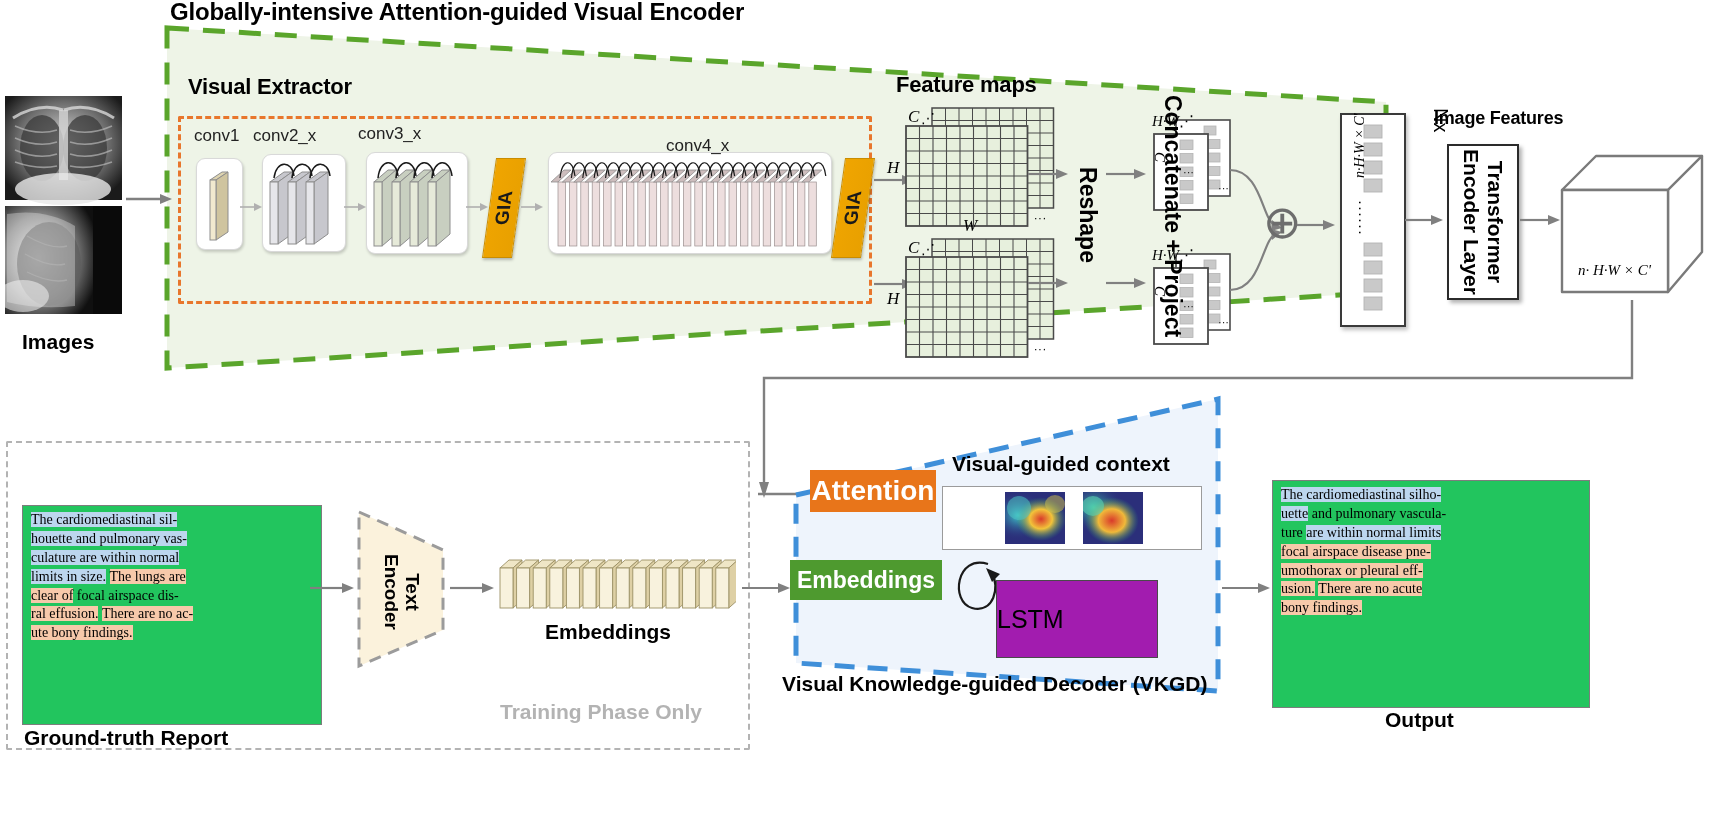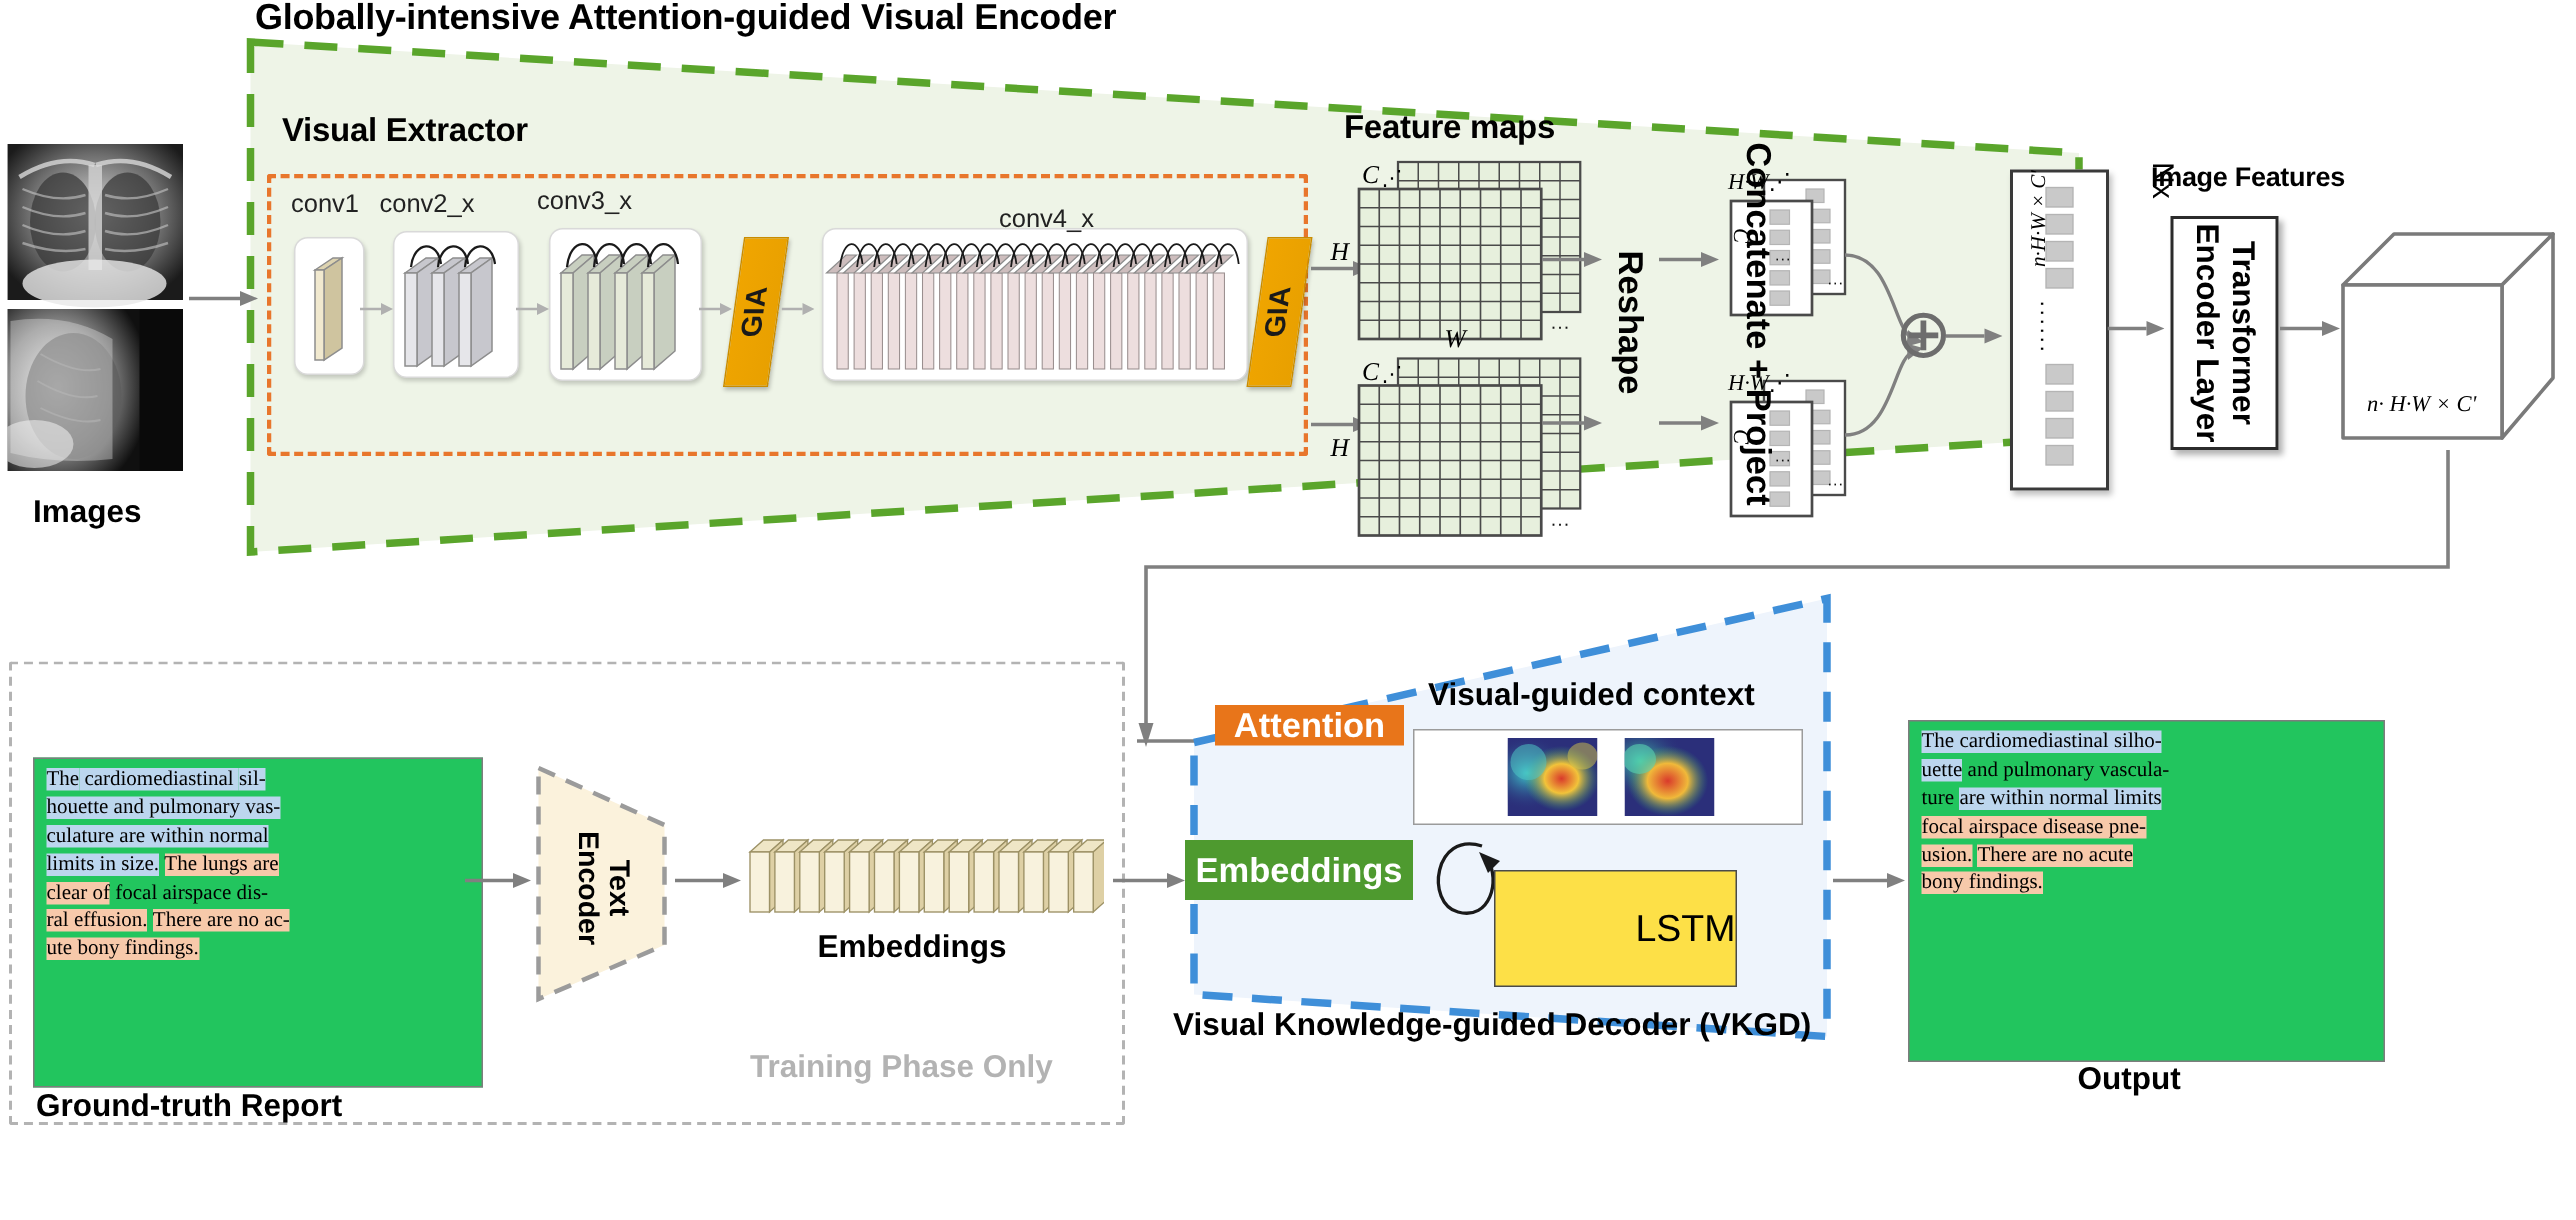--- a/index.html
+++ b/index.html
@@ -55,22 +55,22 @@
 
   
   #vkgd{left:792px;top:395px;width:430px;height:300px;}
 
   .tag{position:absolute;display:flex;align-items:center;justify-content:center;
        color:#fff;font-weight:bold;}
   .tag.att{background:#e8751a;}
   .tag.emb{background:#4e9a2f;}
 
   .ctxbox{position:absolute;background:#fff;border:1.5px solid #9b9b9b;}
-  .lstmbox{position:absolute;background:#fde047;border:1.8px solid #4a4a4a;
-     display:flex;align-items:center;justify-content:flex-end;}
+  .lstmbox{position:absolute;background:#a21caf;border:1.8px solid #4a4a4a;
+     display:flex;align-items:center;justify-content:flex-start;}
 
   .caption{position:absolute;font-weight:bold;}
 </style>
 </head>
 <body>
 
 <div class="abs" id="enc-region">
   <svg width="1227" height="348" viewBox="0 0 1227 348">
     <polygon points="4,4 1223,78 1223,268 4,344" fill="#eef4e7" stroke="#5aa52b" stroke-width="5" stroke-dasharray="22 14" stroke-linejoin="miter"></polygon>
   </svg>
@@ -726,21 +726,21 @@
     </svg>
 </div>
 
 <div class="abs" id="vkgd">
   <svg width="430" height="300" viewBox="0 0 430 300">
     <polygon points="4,100 426,4 426,296 4,268" fill="#eef4fc" stroke="#3f8fd9" stroke-width="5" stroke-dasharray="20 13"></polygon>
   </svg>
 </div>
 <div class="abs caption" style="left:782px;top:672px;font-size:21px;">Visual Knowledge-guided Decoder (VKGD)</div>
 
-<div class="tag att" style="left:810px;top:470px;width:126px;height:27px;font-size:23px;">
+<div class="tag att" style="left:810px;top:470px;width:126px;height:42px;font-size:28px;">
   <span>Attention</span>
 </div>
 
 <div class="tag emb" style="left:790px;top:560px;width:152px;height:40px;font-size:23px;">
   <span>Embeddings</span>
 </div>
 
 <div class="ctxbox" style="left:942px;top:486px;width:258px;height:62px;"></div>
 <div class="abs" style="left:952px;top:452px;font-size:21px;font-weight:bold;">Visual-guided context</div>
 <div class="abs" style="left:1005px;top:492px;">
@@ -802,17 +802,18 @@
       </g>
     </svg>
 </div>
 
 <div class="reportbox" style="left:1272px;top:480px;width:300px;height:216px;padding:5px 8px;">
   <div id="out-text">
       <div style="white-space:nowrap;"><span class="hl-b">The&nbsp;cardiomediastinal&nbsp;silho-</span></div>
       <div style="white-space:nowrap;"><span class="hl-b">uette</span><span>&nbsp;and&nbsp;pulmonary&nbsp;vascula-</span></div>
       <div style="white-space:nowrap;"><span>ture&nbsp;</span><span class="hl-b">are&nbsp;within&nbsp;normal&nbsp;limits</span></div>
       <div style="white-space:nowrap;"><span class="hl-o">focal&nbsp;airspace&nbsp;disease&nbsp;pne-</span></div>
+      <div style="white-space:nowrap;"><span class="hl-o">umothorax&nbsp;or&nbsp;pleural&nbsp;eff-</span></div>
       <div style="white-space:nowrap;"><span class="hl-o">usion.</span><span>&nbsp;</span><span class="hl-o">There&nbsp;are&nbsp;no&nbsp;acute</span></div>
       <div style="white-space:nowrap;"><span class="hl-o">bony&nbsp;findings.</span></div>
     </div>
 </div>
 <div class="abs caption" style="left:1385px;top:708px;font-size:21px;">Output</div>
 
 </body></html>

